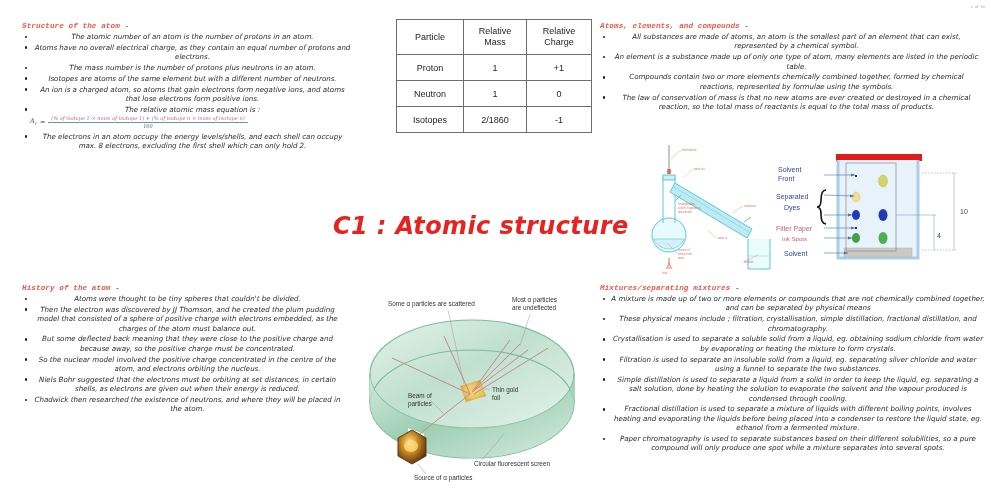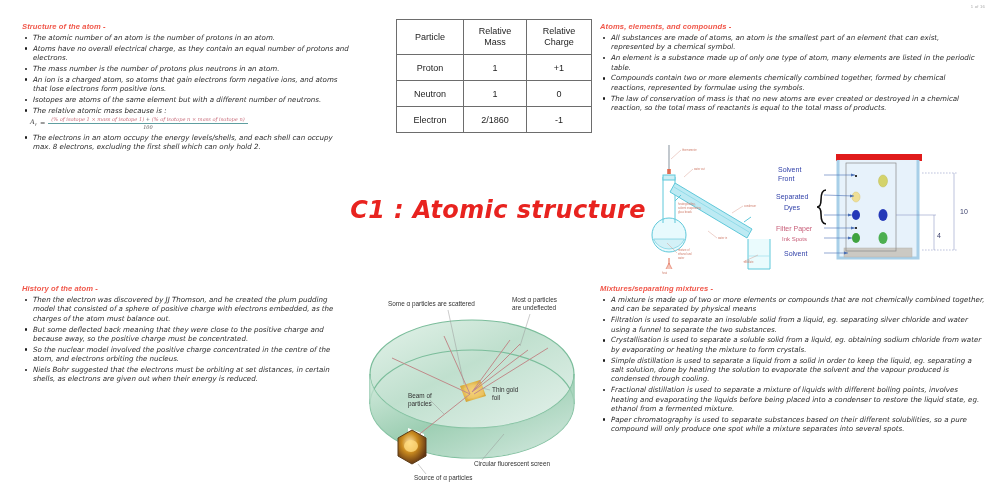--- a/index.html
+++ b/index.html
@@ -11,24 +11,24 @@
 
   .page-marker{
     position:absolute;top:4px;right:6px;font-size:4.2px;color:#a8a8a8;
     font-family:"Liberation Sans",sans-serif;letter-spacing:.2px;
   }
 
   
   .block{position:absolute;}
   .sec-head{
     color:#f0574a;font-style:italic;font-weight:600;
-    font-family:Liberation Sans, sans-serif;
+    font-family:Liberation Mono, monospace;
     font-size:7.6px;letter-spacing:.1px;margin-bottom:2px;
   }
-  ul.bullets{margin:0;padding:0;list-style:none;}
+  ul.bullets{margin:0;padding:0;list-style:none;text-align:center;}
   ul.bullets li{
     position:relative;padding-left:11px;margin-bottom:1.4px;
     color:#2a2a2a;font-style:italic;font-weight:500;
     font-family:"DejaVu Sans",sans-serif;
     font-size:7.1px;line-height:9.4px;letter-spacing:-.02px;
   }
   ul.bullets li:before{
     content:"";position:absolute;left:2.5px;top:3.6px;
     width:2.6px;height:2.6px;border-radius:50%;background:#1c1c1c;
   }
@@ -63,21 +63,21 @@
     text-align:center;vertical-align:middle;padding:3px 6px;
   }
   #particle-table th{height:28px;line-height:11px;}
   #particle-table td{height:19px;}
   #particle-table th.c1,#particle-table td.c1{width:54px;}
   #particle-table th.c2,#particle-table td.c2{width:50px;}
   #particle-table th.c3,#particle-table td.c3{width:52px;}
 
   
   #poster-title{
-    position:absolute;left:333px;top:196px;width:330px;text-align:center;
+    position:absolute;left:333px;top:212px;width:330px;text-align:left;
     color:#e8231f;font-style:italic;font-weight:700;
     font-family:"DejaVu Sans",sans-serif;
     font-size:24px;letter-spacing:.4px;white-space:nowrap;
   }
 
   
   .figure{position:absolute;}
   #fig-distillation{left:648px;top:143px;width:128px;height:132px;}
   #fig-chromatography{left:776px;top:150px;width:210px;height:122px;}
   #fig-rutherford{left:352px;top:288px;width:240px;height:200px;}
@@ -89,23 +89,23 @@
 <div class="page">
 
   <div class="page-marker">1 of 16</div>
 
   <div class="block" id="sec-structure">
     <div class="sec-head">Structure of the atom -</div>
     <ul class="bullets">
       <li>The atomic number of an atom is the number of protons in an atom.</li>
       <li>Atoms have no overall electrical charge, as they contain an equal number of protons and electrons.</li>
       <li>The mass number is the number of protons plus neutrons in an atom.</li>
+      <li>Isotopes are atoms of the same element but with a different number of neutrons.</li>
       <li>An ion is a charged atom, so atoms that gain electrons form negative ions, and atoms that lose electrons form positive ions.</li>
-      <li>Isotopes are atoms of the same element but with a different number of neutrons.</li>
-      <li>The relative atomic mass because is :</li>
+      <li>The relative atomic mass equation is :</li>
     </ul>
     <div class="eqn">
       <span class="ar">A<sub>r</sub></span>
       <span class="eq">=</span>
       <span class="frac">
         <span class="num">
           <span class="pink">(% of isotope 1 × mass of isotope 1)</span>
           <span>+</span>
           <span class="pink">(% of isotope n × mass of isotope n)</span>
         </span>
@@ -137,21 +137,21 @@
         <td class="c1">Proton</td>
         <td class="c2">1</td>
         <td class="c3">+1</td>
       </tr>
       <tr>
         <td class="c1">Neutron</td>
         <td class="c2">1</td>
         <td class="c3">0</td>
       </tr>
       <tr>
-        <td class="c1">Electron</td>
+        <td class="c1">Isotopes</td>
         <td class="c2">2/1860</td>
         <td class="c3">-1</td>
       </tr>
     </tbody>
   </table>
 
   <div class="block" id="sec-elements">
     <div class="sec-head">Atoms, elements, and compounds -</div>
     <ul class="bullets">
       <li>All substances are made of atoms, an atom is the smallest part of an element that can exist, represented by a chemical symbol.</li>
@@ -279,24 +279,26 @@
         <text x="0" y="81" fill="#c8607a">Filter Paper</text>
         <text x="6" y="91" fill="#c8607a" font-size="6">Ink Spots</text>
         <text x="8" y="106" fill="#2f3fa8">Solvent</text>
       </g>
     </svg>
   </div>
 
   <div class="block" id="sec-history">
     <div class="sec-head">History of the atom -</div>
     <ul class="bullets">
+      <li>Atoms were thought to be tiny spheres that couldn't be divided.</li>
       <li>Then the electron was discovered by JJ Thomson, and he created the plum pudding model that consisted of a sphere of positive charge with electrons embedded, as the charges of the atom must balance out.</li>
       <li>But some deflected back meaning that they were close to the positive charge and because away, so the positive charge must be concentrated.</li>
       <li>So the nuclear model involved the positive charge concentrated in the centre of the atom, and electrons orbiting the nucleus.</li>
       <li>Niels Bohr suggested that the electrons must be orbiting at set distances, in certain shells, as electrons are given out when their energy is reduced.</li>
+      <li>Chadwick then researched the existence of neutrons, and where they will be placed in the atom.</li>
     </ul>
   </div>
 
   <div class="figure" id="fig-rutherford">
     <svg viewBox="0 0 240 200" xmlns="http://www.w3.org/2000/svg">
       <defs>
         <linearGradient id="ringGrad" x1="0" y1="0" x2="1" y2="1">
           <stop offset="0%" stop-color="#cfe9da"></stop>
           <stop offset="45%" stop-color="#8cc6a6"></stop>
           <stop offset="100%" stop-color="#cfe7dc"></stop>
@@ -363,21 +365,22 @@
         <line x1="130" y1="172" x2="152" y2="146"></line>
         <line x1="74" y1="186" x2="66" y2="176"></line>
       </g>
     </svg>
   </div>
 
   <div class="block" id="sec-mixtures">
     <div class="sec-head">Mixtures/separating mixtures -</div>
     <ul class="bullets">
       <li>A mixture is made up of two or more elements or compounds that are not chemically combined together, and can be separated by physical means</li>
+      <li>These physical means include ; filtration, crystallisation, simple distillation, fractional distillation, and chromatography.</li>
+      <li>Crystallisation is used to separate a soluble solid from a liquid, eg. obtaining sodium chloride from water by evaporating or heating the mixture to form crystals.</li>
       <li>Filtration is used to separate an insoluble solid from a liquid, eg. separating silver chloride and water using a funnel to separate the two substances.</li>
-      <li>Crystallisation is used to separate a soluble solid from a liquid, eg. obtaining sodium chloride from water by evaporating or heating the mixture to form crystals.</li>
       <li>Simple distillation is used to separate a liquid from a solid in order to keep the liquid, eg. separating a salt solution, done by heating the solution to evaporate the solvent and the vapour produced is condensed through cooling.</li>
       <li>Fractional distillation is used to separate a mixture of liquids with different boiling points, involves heating and evaporating the liquids before being placed into a condenser to restore the liquid state, eg. ethanol from a fermented mixture.</li>
       <li>Paper chromatography is used to separate substances based on their different solubilities, so a pure compound will only produce one spot while a mixture separates into several spots.</li>
     </ul>
   </div>
 
 </div>
 
 </body></html>

